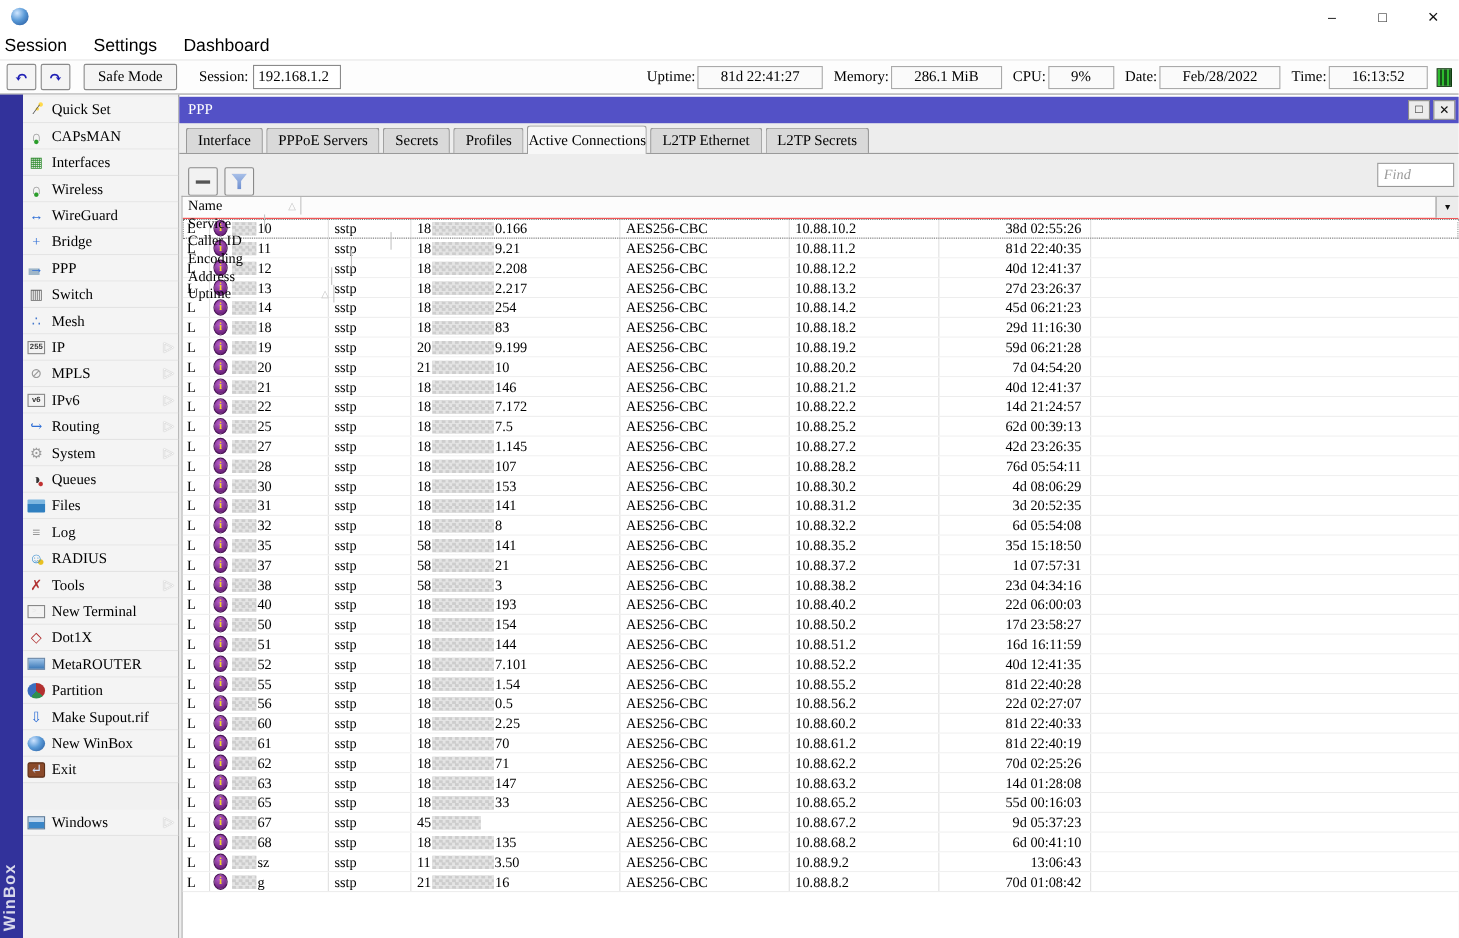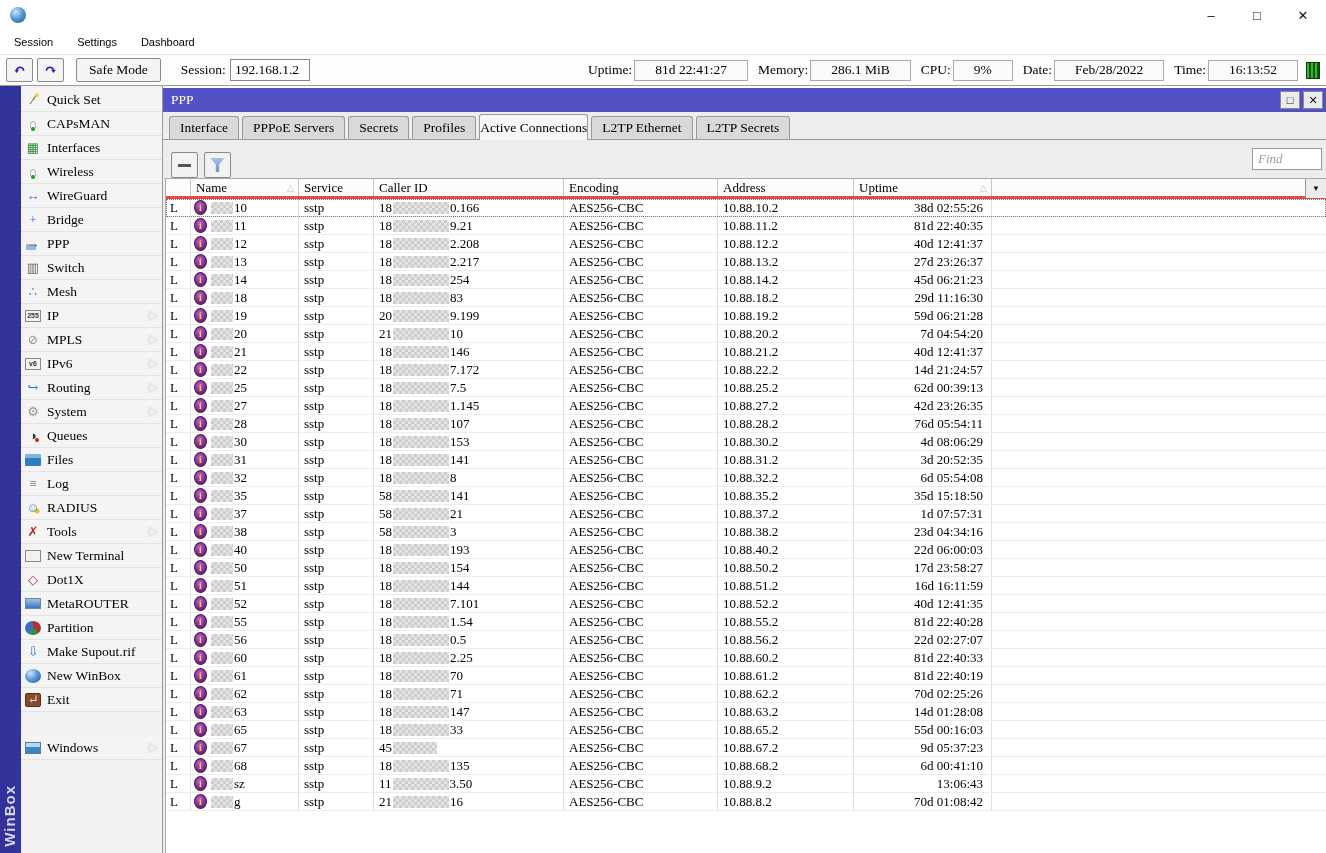--- a/index.html
+++ b/index.html
@@ -9,22 +9,22 @@
 
   
   .titlebar { position:absolute; left:0; top:0; width:100%; height:30px; background:#fff;
     display:flex; align-items:center; font-family:"Liberation Sans",sans-serif; font-size:12.5px; }
   .app-icon { width:16px; height:16px; border-radius:50%; margin:0 8px 0 10px;
     background: radial-gradient(circle at 35% 30%, #cfe6ff, #5b9bd8 45%, #1d4f96); }
   .win-controls { margin-left:auto; display:flex; height:30px; }
   .win-ctl { width:46px; height:30px; display:flex; align-items:center; justify-content:center;
     font-size:13px; color:#111; }
   .menubar { position:absolute; left:0; top:30px; width:100%; height:24px; background:#fff;
-    display:flex; align-items:center; gap:24px; padding-left:14px;
-    font-family:"Liberation Sans",sans-serif; font-size:11px; }
+    display:flex; align-items:center; gap:24px; padding-left:4px;
+    font-family:"Liberation Sans",sans-serif; font-size:16px; }
 
   
   .toolbar { position:absolute; left:0; top:54px; width:100%; height:32px; background:#fdfdfd;
     border-top:1px solid #e6e6e6; border-bottom:1px solid #9a9a9a;
     display:flex; align-items:center; padding:0 6px; font-size:13.5px; }
   .tb-btn { height:24px; border:1px solid #8a8a8a; background:#f4f4f4; border-radius:2px;
     display:flex; align-items:center; justify-content:center; margin-right:4px; }
   .tb-btn.sq { width:27px; font-size:15px; color:#1f1fb4; font-weight:bold; }
   .safe-mode { padding:0 12px; margin-left:8px; color:#000; }
   .tb-label { margin-left:16px; margin-right:4px; }
@@ -93,22 +93,22 @@
   .minus-glyph { width:13px; height:3px; background:#555; }
   .funnel { width:14px; height:14px; background: linear-gradient(#a8c0e8,#6f8fd0);
     clip-path: polygon(0 0,100% 0,62% 46%,62% 100%,38% 100%,38% 46%); outline:1px solid #3a4f9a; }
   .find-box { position:absolute; right:4px; top:8px; width:70px; height:22px; border:1px solid #999;
     background:#fff; font-family:"Liberation Serif",serif; font-size:13px; padding:0 5px; }
   .find-box::placeholder { color:#9a9a9a; font-style:italic; opacity:1; }
 
   
   .grid { position:absolute; left:2px; top:90px; right:0; bottom:0; background:#fff;
     border-left:1px solid #aaa; border-top:1px solid #aaa; overflow:hidden; }
-  .gh { display:flex; height:20px; background:#fcfcfc; border-bottom:3px solid #ef4444;
-    font-size:13px; position:relative; }
+  .gh { display:flex; height:20px; background:#fcfcfc; border-bottom:1px solid #ef4444;
+    font-size:13px; position:relative;flex-direction:column; }
   .gh-cell { border-right:1px solid #c4c4c4; padding-left:5px; display:flex; align-items:center;
     position:relative; }
   .sort-tri { position:absolute; right:4px; color:#c2c2c2; font-size:9px; }
   .col-drop { position:absolute; right:0; top:0; width:21px; height:19px; background:#ececec;
     border-left:1px solid #999; display:flex; align-items:center; justify-content:center;
     font-size:8px; color:#111; }
   .row { display:flex; height:18px; border-bottom:1px solid #ededed; font-size:13px; background:#fff; }
   .row.focused { outline:1px dotted #777; outline-offset:-1px; }
   .cell { border-right:1px solid #e0e0e0; display:flex; align-items:center; overflow:hidden;
     white-space:nowrap; }

